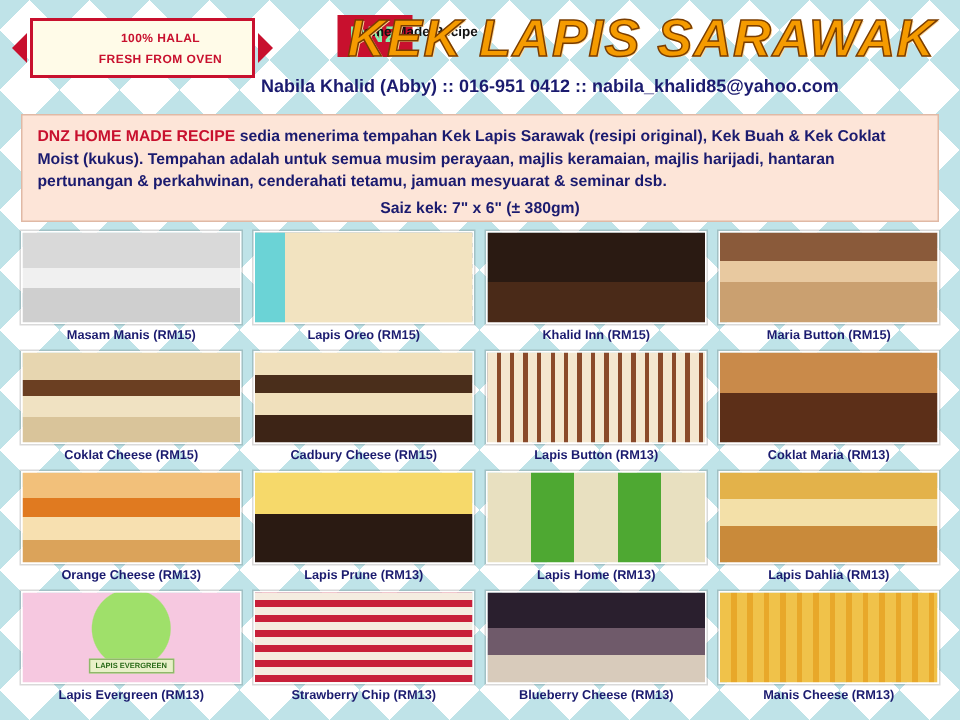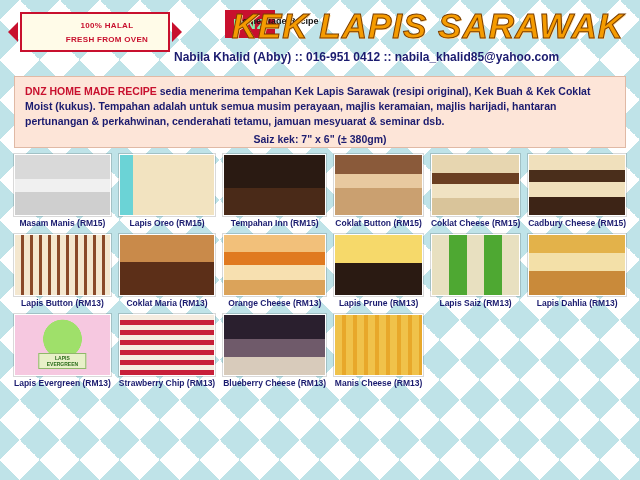--- a/index.html
+++ b/index.html
@@ -87,21 +87,21 @@
     color:#1b1b6f;
     font-weight: bold;
   }
   .notice .red { color:#c8102e; }
   .notice .size { display:block; text-align:center; margin-top:3px; }
 
   
   .grid {
     margin-top: 6px;
     display: grid;
-    grid-template-columns: repeat(6, 1fr);
+    grid-template-columns: repeat(4, 1fr);
     gap: 6px 8px;
   }
   .cell { text-align:center; }
   .photo {
     height: 62px;
     border: 1px solid #ffffff;
     outline: 1px solid rgba(0,0,0,.15);
     background-size: cover;
     position: relative;
     overflow: hidden;
@@ -182,25 +182,25 @@
         <div class="cell">
           <div class="photo p-masam"></div>
           <div class="caption">Masam Manis (RM15)</div>
         </div>
         <div class="cell">
           <div class="photo p-oreo"></div>
           <div class="caption">Lapis Oreo (RM15)</div>
         </div>
         <div class="cell">
           <div class="photo p-holiday"></div>
-          <div class="caption">Tempahan Inn (RM15)</div>
+          <div class="caption">Khalid Inn (RM15)</div>
         </div>
         <div class="cell">
           <div class="photo p-coklatb"></div>
-          <div class="caption">Coklat Button (RM15)</div>
+          <div class="caption">Maria Button (RM15)</div>
         </div>
         <div class="cell">
           <div class="photo p-coklatc"></div>
           <div class="caption">Coklat Cheese (RM15)</div>
         </div>
         <div class="cell">
           <div class="photo p-cadbury"></div>
           <div class="caption">Cadbury Cheese (RM15)</div>
         </div>
         <div class="cell">
@@ -214,21 +214,21 @@
         <div class="cell">
           <div class="photo p-orange"></div>
           <div class="caption">Orange Cheese (RM13)</div>
         </div>
         <div class="cell">
           <div class="photo p-prune"></div>
           <div class="caption">Lapis Prune (RM13)</div>
         </div>
         <div class="cell">
           <div class="photo p-melon"></div>
-          <div class="caption">Lapis Saiz (RM13)</div>
+          <div class="caption">Lapis Home (RM13)</div>
         </div>
         <div class="cell">
           <div class="photo p-dahlia"></div>
           <div class="caption">Lapis Dahlia (RM13)</div>
         </div>
         <div class="cell">
           <div class="photo p-evergreen">
             <span class="tag">LAPIS EVERGREEN</span>
           </div>
           <div class="caption">Lapis Evergreen (RM13)</div>

